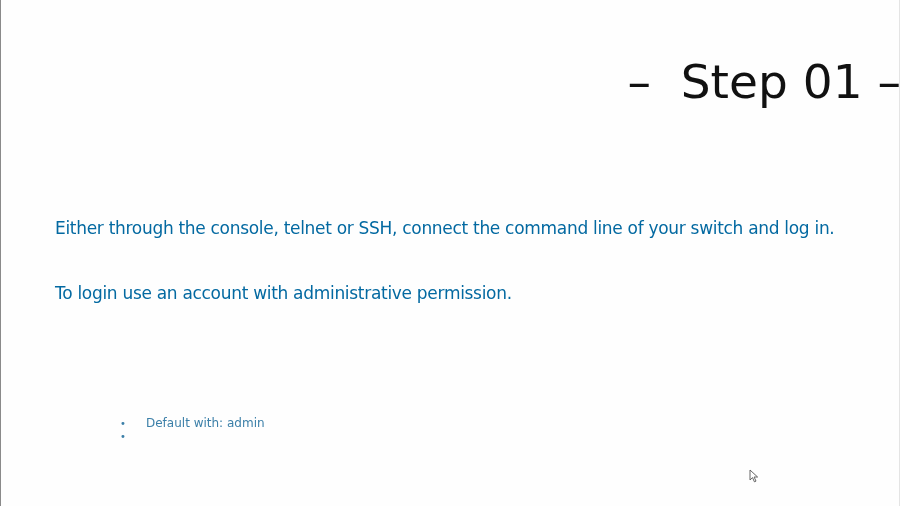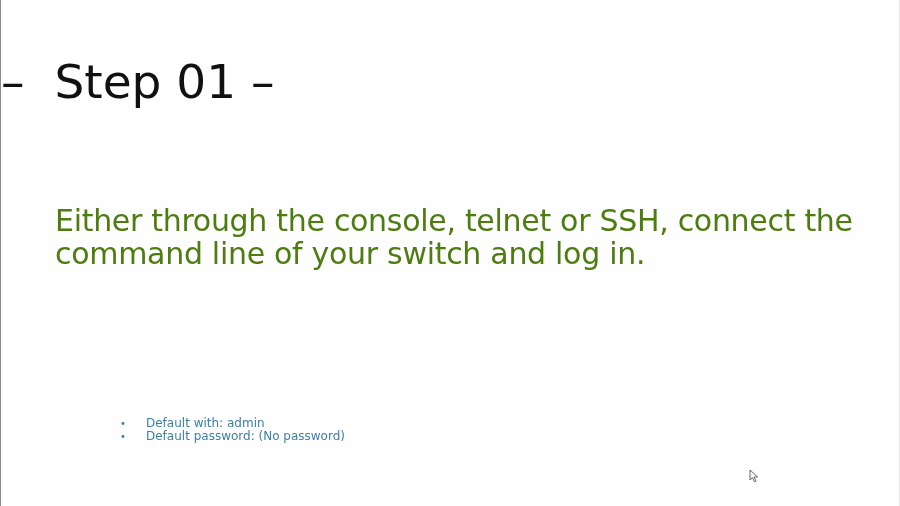--- a/index.html
+++ b/index.html
@@ -19,35 +19,35 @@
       border-left: 1px solid #8a8a8a;
       border-right: 1px solid #e4e4e4;
       font-family: "DejaVu Sans", "Liberation Sans", sans-serif;
       color: #111111;
     }
     .title {
       position: absolute;
       left: 0;
       top: 52px;
       width: 900px;
-      text-align: left;
+      text-align: right;
       font-size: 47px;
       line-height: 60px;
       letter-spacing: 0px;
       color: #111111;
     }
     .title .dash { display: inline-block; }
     .body {
       position: absolute;
       left: 54px;
-      top: 204px;
+      top: 212px;
       width: 820px;
-      font-size: 30px;
+      font-size: 17px;
       line-height: 33px;
-      color: #4d7c0f;
+      color: #0369a1;
       letter-spacing: -0.3px;
     }
     .body p { margin: 0; }
     .body p + p { margin-top: 32px; }
     .bullets {
       position: absolute;
       left: 119px;
       top: 417px;
       margin: 0;
       padding: 0;
@@ -78,29 +78,29 @@
 </head>
 <body>
 
 <div class="slide">
   <div class="title">
     <span class="dash">–</span>&nbsp;&nbsp;<span>Step 01</span>&nbsp;<span class="dash">–</span>
   </div>
 
   <div class="body">
     <p>Either through the console, telnet or SSH, connect the command line of your switch and log in.</p>
+    <p>To login use an account with administrative permission.</p>
   </div>
 
   <ul class="bullets">
     <li>
       <span class="dot">•</span>
       <span>Default with: admin</span>
     </li>
     <li>
       <span class="dot">•</span>
-      <span>Default password: (No password)</span>
     </li>
   </ul>
 
   <svg class="cursor" viewBox="0 0 10 14" xmlns="http://www.w3.org/2000/svg">
     <path d="M1 1 L1 11 L3.5 8.6 L5.4 12.8 L7 12.1 L5.1 8 L8.6 8 Z" fill="#ffffff" stroke="#555555" stroke-width="0.9" stroke-linejoin="round"></path>
   </svg>
 </div>
 
 </body></html>

